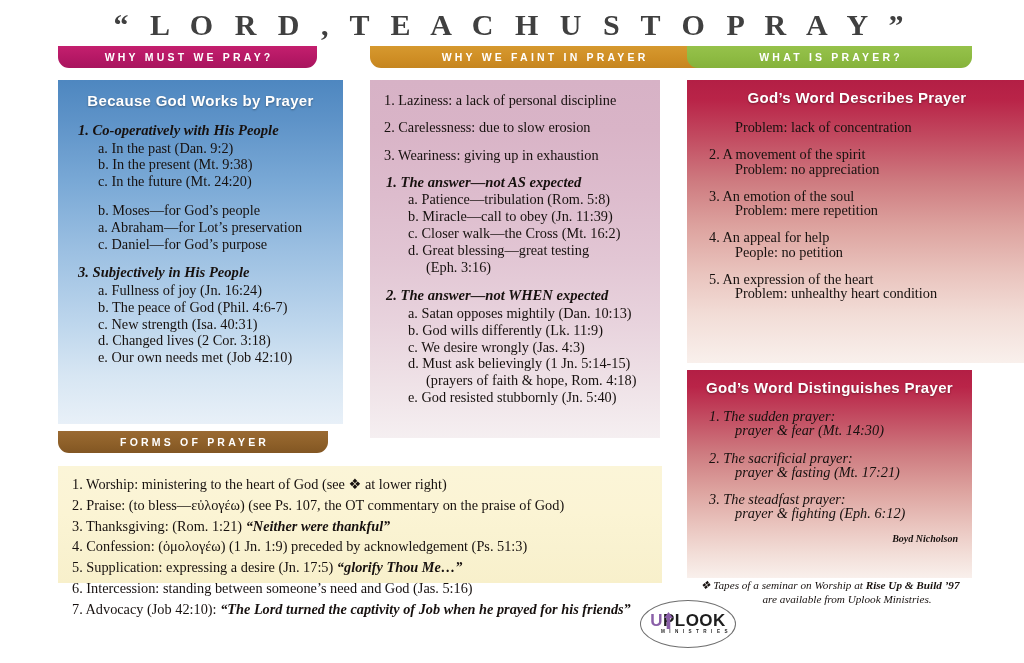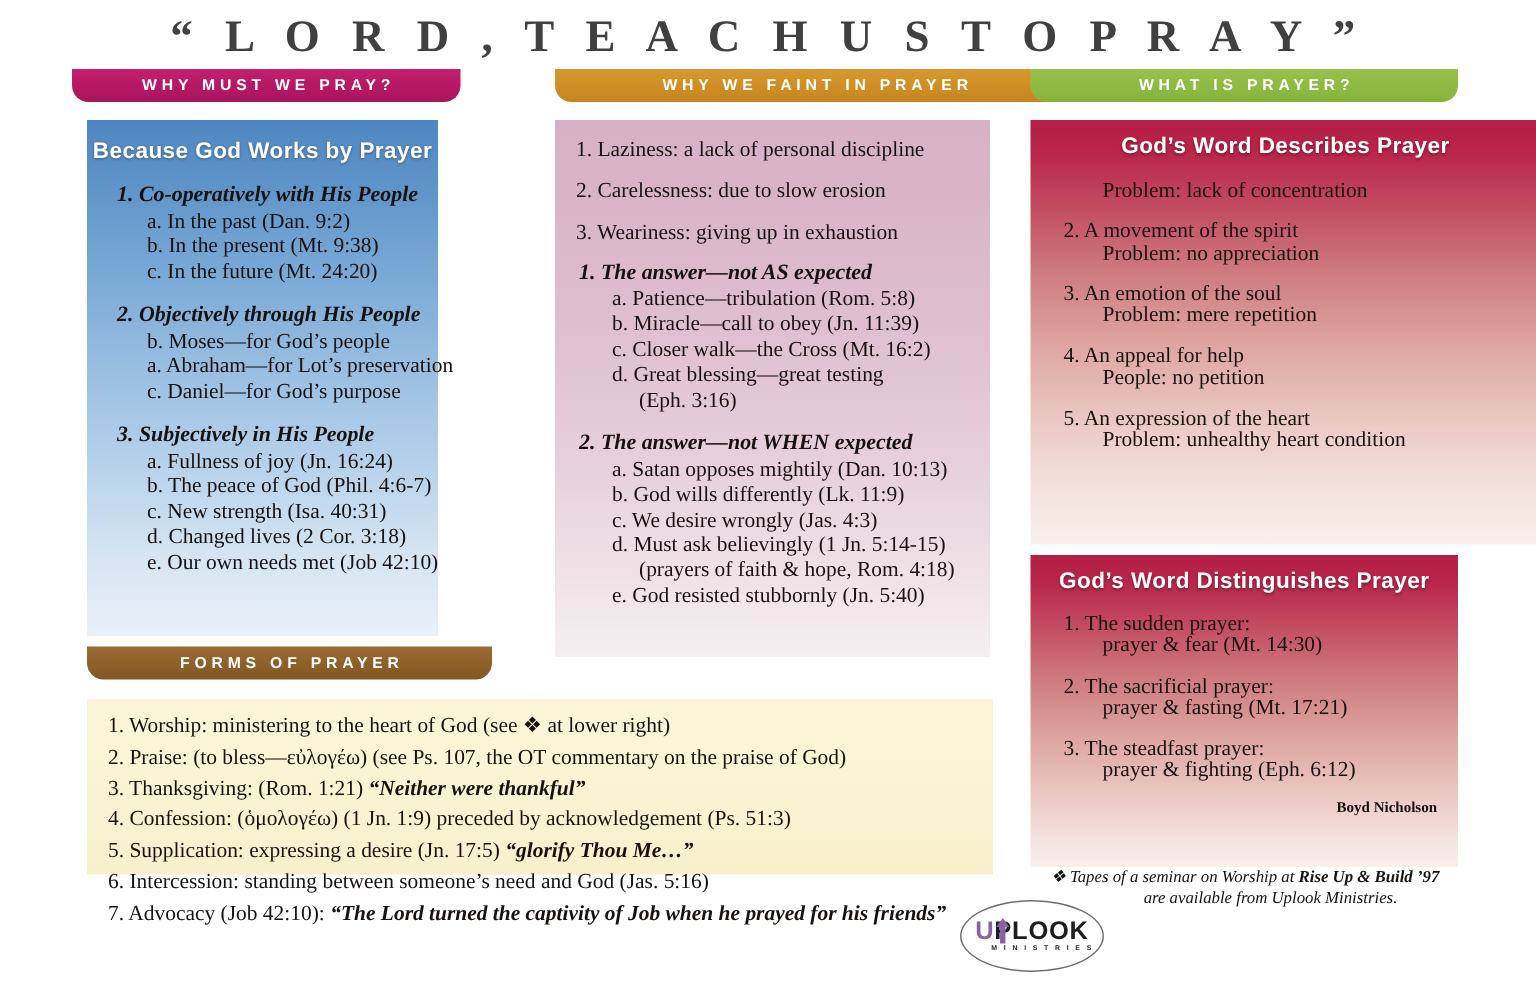--- a/index.html
+++ b/index.html
@@ -27,34 +27,34 @@
   .tab {
     position: absolute; height: 22px;
     border-radius: 0 0 11px 11px;
     color: #ffffff;
     font-family: "Liberation Sans", "DejaVu Sans", sans-serif;
     font-weight: 700; font-size: 10.5px; letter-spacing: 3.2px;
     display: flex; align-items: center; justify-content: center;
     text-indent: 3.2px;
     white-space: nowrap;
   }
-  .tab-magenta { left: 48px;  top: 46px; width: 259px;
+  .tab-magenta { left: 58px;  top: 46px; width: 259px;
     background: linear-gradient(180deg,#c41f6e 0%,#b51865 55%,#a8155e 100%); }
   .tab-gold    { left: 370px; top: 46px; width: 347px;
     background: linear-gradient(180deg,#d6992f 0%,#cf8e25 55%,#c5851f 100%); }
   .tab-green   { left: 687px; top: 46px; width: 285px;
     background: linear-gradient(180deg,#96c24b 0%,#8dba42 55%,#85b23b 100%); }
   .tab-brown   { left: 58px;  top: 431px; width: 270px;
     background: linear-gradient(180deg,#9a6a33 0%,#8e6029 55%,#825623 100%); }
 
   
   .panel { position: absolute; }
 
   .panel-blue {
-    left: 58px; top: 80px; width: 234px; height: 344px;
+    left: 58px; top: 80px; width: 285px; height: 344px;
     background: linear-gradient(180deg,
       #4e87c0 0%, #5e93c8 12%, #7aa9d6 30%, #9cc0e2 50%,
       #bcd5ec 70%, #d7e6f3 86%, #e8f0f8 100%);
   }
   .panel-pinkmauve {
     left: 370px; top: 80px; width: 290px; height: 358px;
     background: linear-gradient(180deg,
       #d7b2c6 0%, #d9b4c7 14%, #ddbccd 32%, #e2c6d4 50%,
       #e8d3dd 68%, #efe2e7 85%, #f5eff1 100%);
   }
@@ -112,21 +112,21 @@
   .c2-body .grp-head { margin-left: 2px; margin-bottom: 3px; }
   .c2-body .sub { margin-left: 24px; margin-bottom: 2.5px; }
   .c2-body .sub.cont { margin-left: 42px; }
   .c2-gap { height: 12px; }
 
   
   .c3-body { padding: 14px 0 0 22px; }
   .c3-item { margin-bottom: 13px; }
   .c3-item .main { white-space: nowrap; }
   .c3-item .prob { margin-left: 26px; white-space: nowrap; }
-  .c3b-body { padding: 13px 0 0 22px; }
+  .c3b-body { padding: 13px 0 0 22px; font-style: italic; }
   .c3b-item { margin-bottom: 13px; }
   .c3b-item .main { white-space: nowrap; }
   .c3b-item .prob { margin-left: 26px; white-space: nowrap; }
 
   .byline {
     text-align: right; padding-right: 14px;
     font-weight: 700; font-size: 10px; color: #17110f;
     margin-top: 2px;
   }
 
@@ -188,21 +188,20 @@
     <div class="panel-heading">Because God Works by Prayer</div>
     <div class="body-list c1-body">
 
       <div class="grp-head">1. Co-operatively with His People</div>
       <div class="sub">a. In the past (Dan. 9:2)</div>
       <div class="sub">b. In the present (Mt. 9:38)</div>
       <div class="sub">c. In the future (Mt. 24:20)</div>
 
       <div class="c1-gap"></div>
 
-      <div class="grp-head">2. Objectively through His People</div>
       <div class="sub">b. Moses—for God’s people</div>
       <div class="sub">a. Abraham—for Lot’s preservation</div>
       <div class="sub">c. Daniel—for God’s purpose</div>
 
       <div class="c1-gap"></div>
 
       <div class="grp-head">3. Subjectively in His People</div>
       <div class="sub">a. Fullness of joy (Jn. 16:24)</div>
       <div class="sub">b. The peace of God (Phil. 4:6-7)</div>
       <div class="sub">c. New strength (Isa. 40:31)</div>

